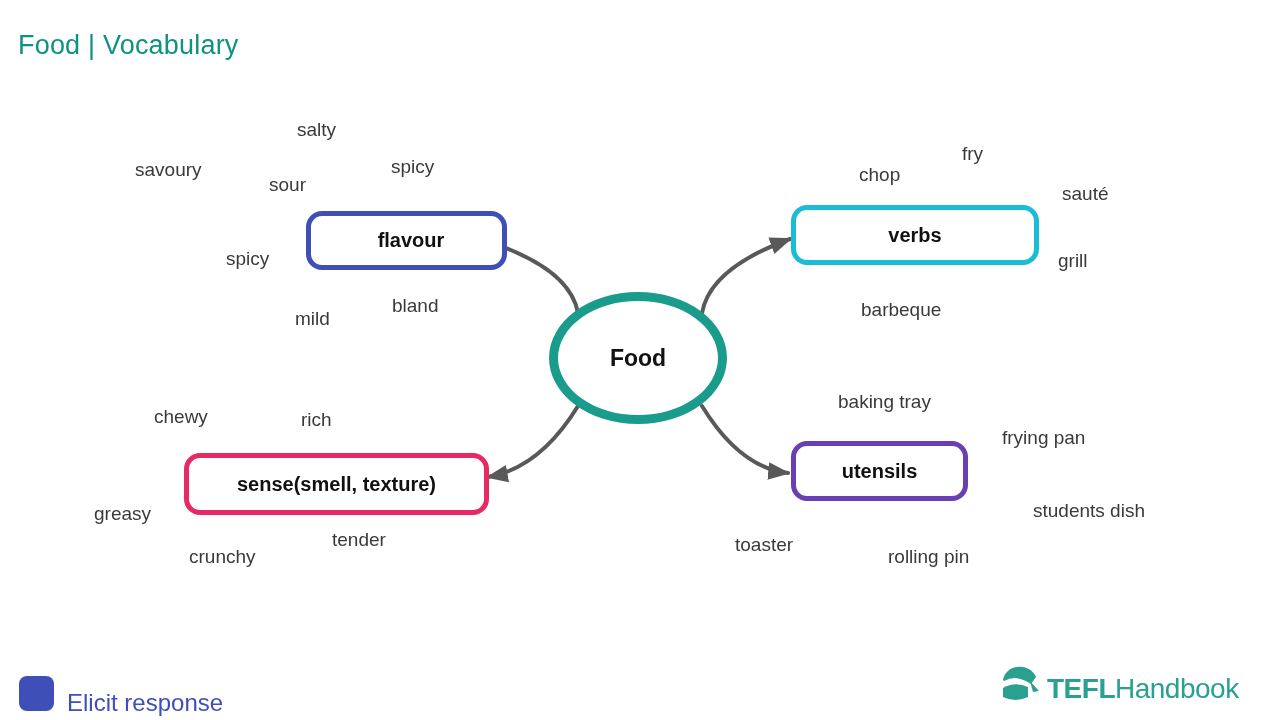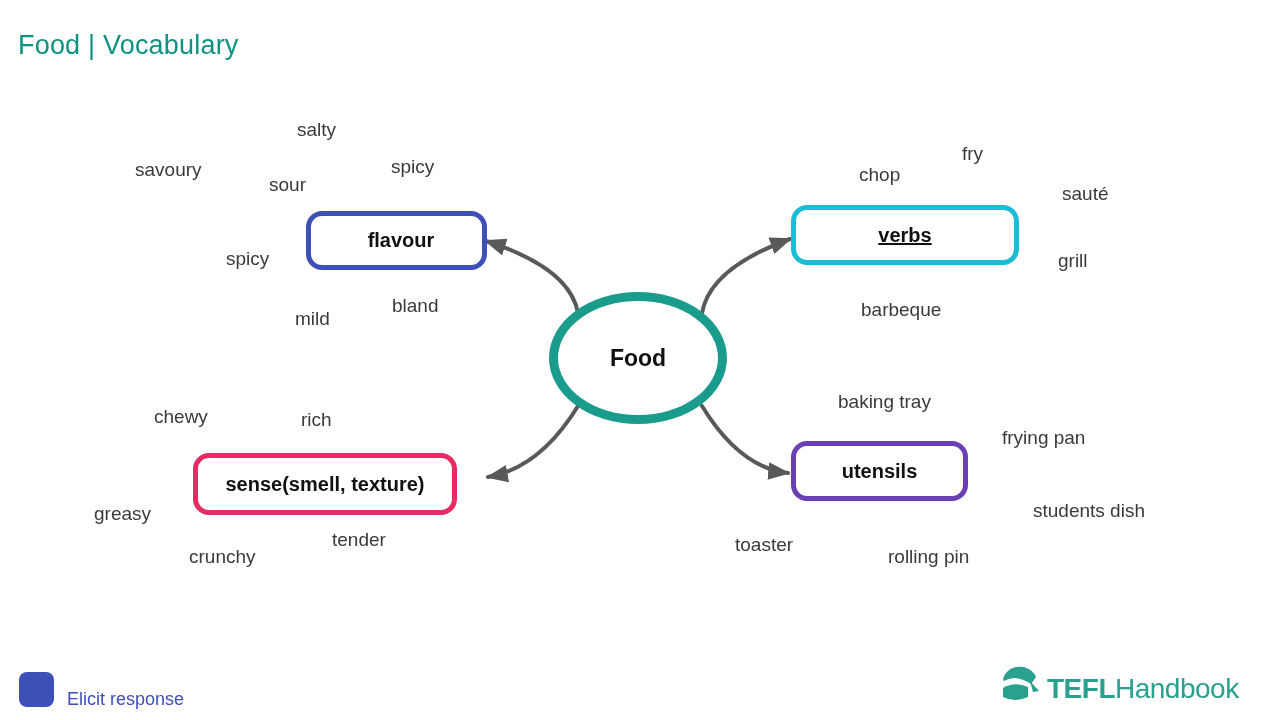--- a/index.html
+++ b/index.html
@@ -60,23 +60,23 @@
     border-radius: 16px;
     background: #ffffff;
     display: flex;
     align-items: center;
     justify-content: center;
     font-size: 20px;
     font-weight: bold;
     color: #111111;
     white-space: nowrap;
   }
-  .box-flavour  { left: 306px; top: 211px; width: 181px; height: 59px; padding-left: 9px; }
-  .box-verbs    { left: 791px; top: 205px; width: 228px; height: 60px; text-decoration: underline; }
-  .box-sense    { left: 193px; top: 453px; width: 264px; height: 62px; }
+  .box-flavour  { left: 306px; top: 211px; width: 201px; height: 59px; padding-left: 9px; }
+  .box-verbs    { left: 791px; top: 205px; width: 248px; height: 60px; }
+  .box-sense    { left: 184px; top: 453px; width: 305px; height: 62px; }
   .box-utensils { left: 791px; top: 441px; width: 177px; height: 60px; }
   .word {
     position: absolute;
     font-size: 19px;
     color: #3A3A3A;
     white-space: nowrap;
   }
   .legend {
     position: absolute;
     left: 19px;
@@ -84,21 +84,21 @@
     display: flex;
     align-items: center;
     gap: 13px;
   }
   .legend-swatch {
     width: 35px;
     height: 35px;
     border-radius: 8px;
     background: #3E4FB8;
   }
-  .legend-label { font-size: 18px; margin-top: 20px; }
+  .legend-label { font-size: 24px; margin-top: 20px; }
   .logo {
     position: absolute;
     left: 1000px;
     top: 661px;
     display: flex;
     align-items: center;
     gap: 7px;
   }
   .logo-icon { display: block; }
   .logo-text { font-size: 28px; letter-spacing: -0.5px; }

